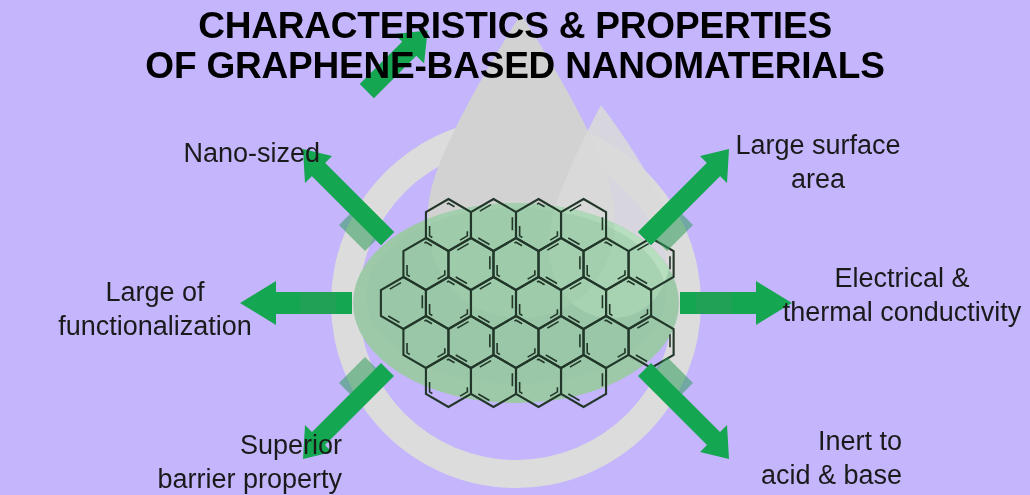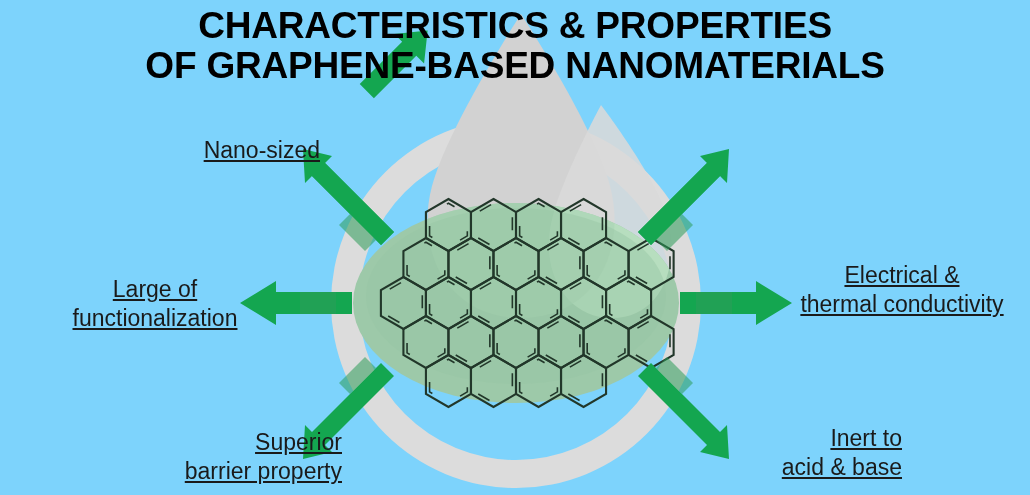--- a/index.html
+++ b/index.html
@@ -4,21 +4,21 @@
 <style>
   html,body{margin:0;padding:0;background:#ffffff;}
   body{
     font-family:"Liberation Sans", sans-serif;
     -webkit-font-smoothing:antialiased;
   }
   #infographic{
     position:relative;
     width:1030px;
     height:495px;
-    background:#7dd3fc;
+    background:#c4b5fd;
     overflow:hidden;
   }
   #bg-svg{
     position:absolute;
     left:0; top:0;
     width:1030px;
     height:495px;
   }
   #title{
     position:absolute;
@@ -29,25 +29,24 @@
     font-size:37px;
     line-height:1.08;
     letter-spacing:-0.2px;
     color:#000000;
     z-index:5;
     white-space:pre-line;
   }
   .label{
     position:absolute;
     color:#1a1a1a;
-    font-size:23px;
+    font-size:27px;
     line-height:1.26;
     z-index:6;
     white-space:pre-line;
-    text-decoration:underline;
   }
 
   #label-nano{       left:100px; top:136px; width:220px; text-align:right; }
   #label-surface{    left:718px; top:128px; width:200px; text-align:center; }
   #label-ease{       left:35px;  top:275px; width:240px; text-align:center; }
   #label-conduct{    left:782px; top:261px; width:240px; text-align:center; }
   #label-barrier{    left:112px; top:404px; width:230px; text-align:right;margin-top:24px; }
   #label-inert{      left:712px; top:424px; width:190px; text-align:right; }
 </style>
 </head>
@@ -203,20 +202,22 @@
       <polygon points="729,459 700,452 707,445 638,376 651,363 720,432 727,425" fill="#14a650"></polygon>
       <polygon points="682,394 656,368 667,357 693,383" fill="#2e9c59" opacity="0.55"></polygon>
     </g>
   </svg>
 
   <div id="title">CHARACTERISTICS &amp; PROPERTIES
 OF GRAPHENE-BASED NANOMATERIALS</div>
 
   <div class="label" id="label-nano">Nano-sized</div>
 
+  <div class="label" id="label-surface">Large surface
+area</div>
 
   <div class="label" id="label-ease">Large of
 functionalization</div>
 
   <div class="label" id="label-conduct">Electrical &amp;
 thermal conductivity</div>
 
   <div class="label" id="label-barrier">Superior
 barrier property</div>
 

